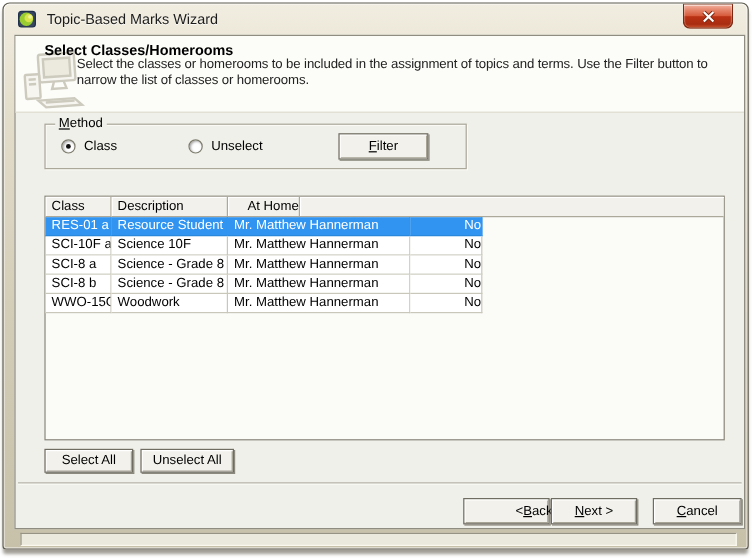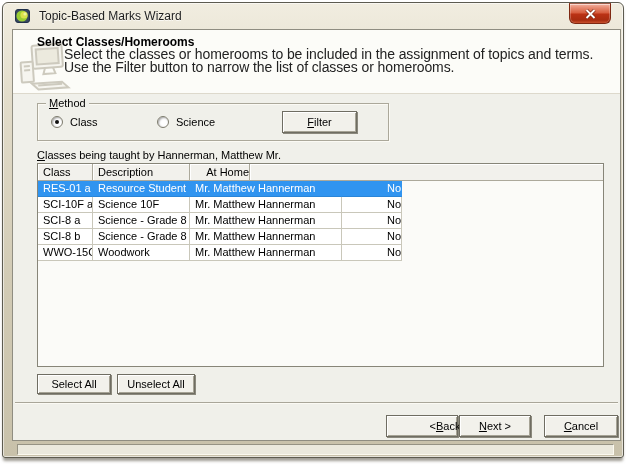--- a/index.html
+++ b/index.html
@@ -22,21 +22,21 @@
     cursor:default; }
   .close-btn svg { position:absolute; left:15px; top:5px; }
 
   
   .content { position:absolute; left:9px; top:26px; width:609px; height:412px;
     background:#f0f0ea; border:1px solid #8f8d81; }
 
   .header { position:absolute; left:0; top:0; width:607px; height:64px;
     background:#fcfcf8; border-bottom:1px solid #ddd9cc; }
   .header-title { position:absolute; left:24px; top:5px; font-size:12px; font-weight:bold; color:#000; }
-  .header-desc { position:absolute; left:51px; top:18px; width:552px; font-size:14px;
+  .header-desc { position:absolute; left:51px; top:18px; width:552px; font-size:11px;
     line-height:13px; color:#222; letter-spacing:-0.1px; }
   .wiz-icon { position:absolute; left:4px; top:13px; }
 
   
   .groupbox { position:absolute; left:24px; top:73px; width:352px; height:38px;
     border:1px solid #aba89a; box-shadow: inset 1px 1px 0 #fbfaf4, 1px 1px 0 #fbfaf4; }
   .group-label { position:absolute; left:8px; top:-7px; background:#f0f0ea; padding:0 3px;
     font-size:11px; color:#000; }
   .radio { position:absolute; width:12px; height:12px; border-radius:50%;
     background:#fff; border:1px solid #7d7b6d; box-shadow: inset 1px 1px 2px rgba(0,0,0,.35); }
@@ -125,25 +125,24 @@
       <div class="header-desc">Select the classes or homerooms to be included in the assignment of topics and terms. Use the Filter button to narrow the list of classes or homerooms.</div>
     </div>
 
     <div class="groupbox">
       <span class="group-label"><u>M</u>ethod</span>
       <span class="radio checked" style="left:13px; top:12px;">
           <span class="dot"></span>
         </span>
       <span class="radio-label" style="left:32px; top:12px;">Class</span>
       <span class="radio" style="left:119px; top:12px;"></span>
-      <span class="radio-label" style="left:138px; top:12px;">Science</span>
+      <span class="radio-label" style="left:138px; top:12px;">Unselect</span>
     </div>
     <button class="btn filter-btn"><u>F</u>ilter</button>
 
-    <div class="list-caption"><u>C</u>lasses being taught by Hannerman, Matthew Mr.</div>
 
     <div class="listbox">
       <div class="grid-header">
         <div class="gh-cell w-class">Class</div>
         <div class="gh-cell w-desc">Description</div>
         <div class="gh-cell w-athome">At Home</div>
         <div class="gh-cell gh-filler"></div>
       </div>
       <div class="grid-row selected">
         <div class="gr-cell w-class">RES-01 a</div>

